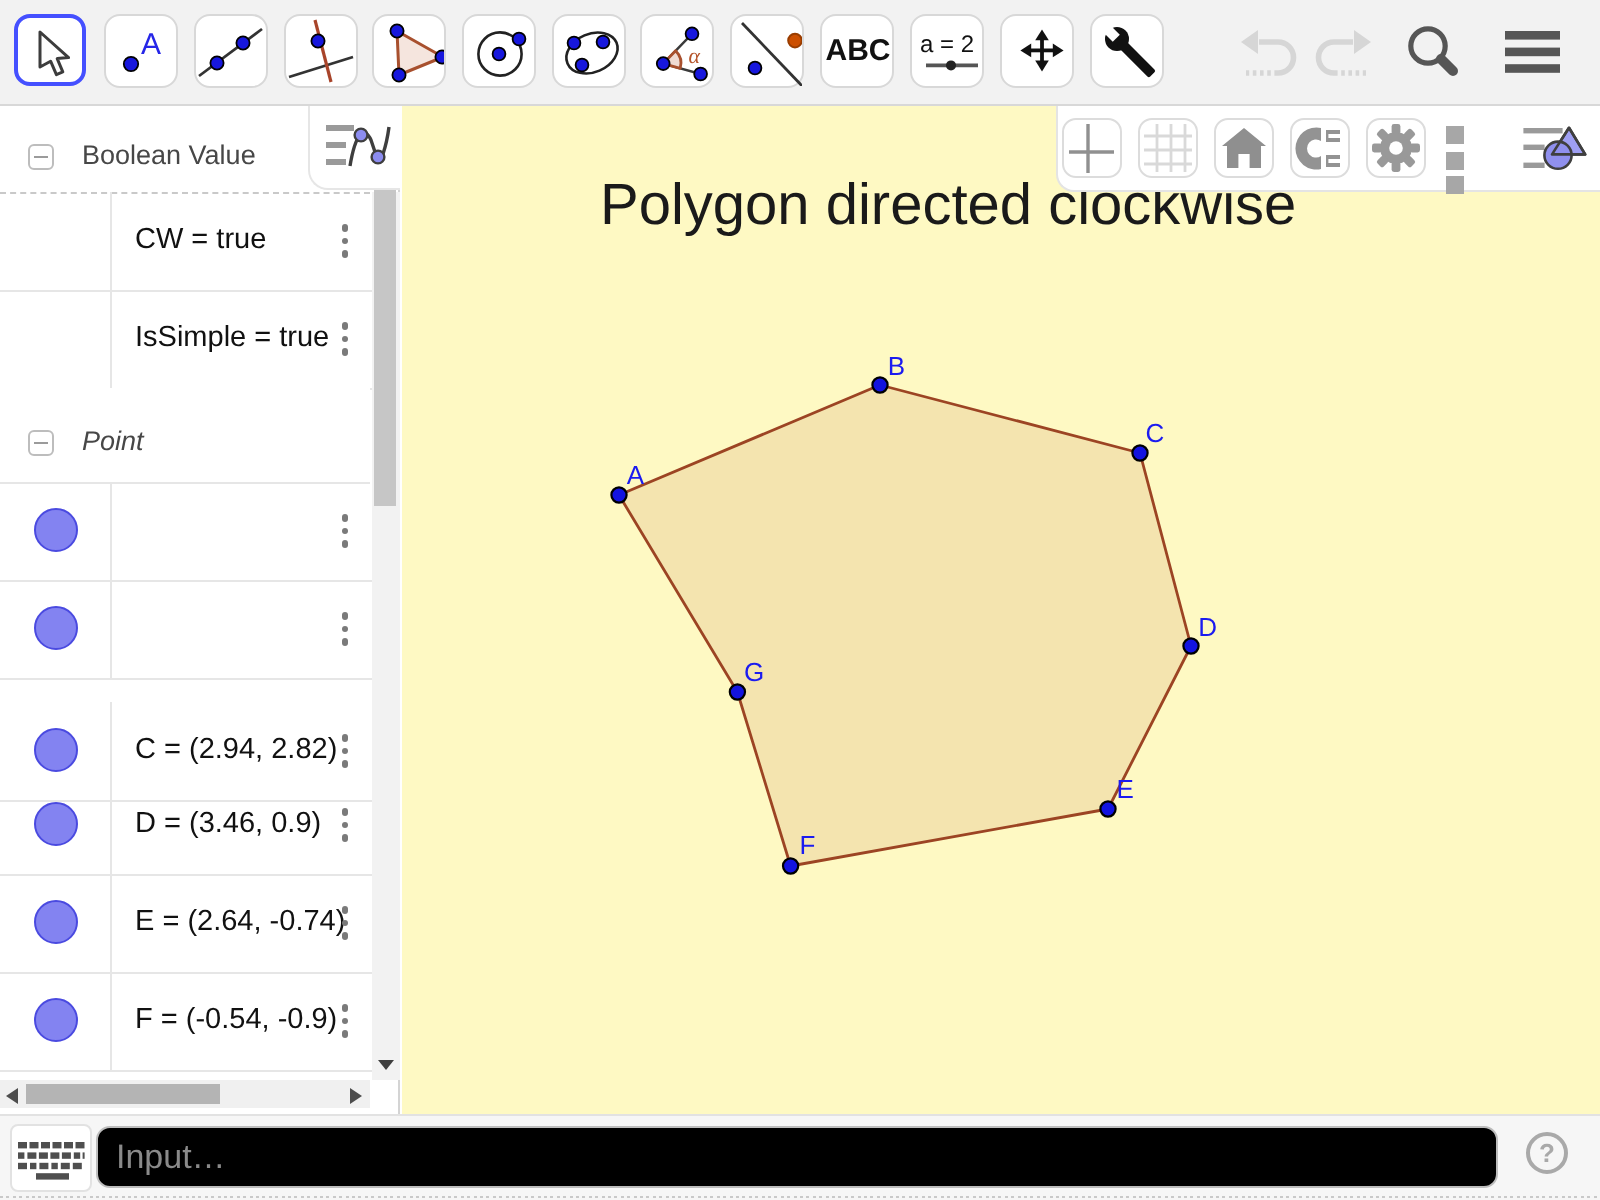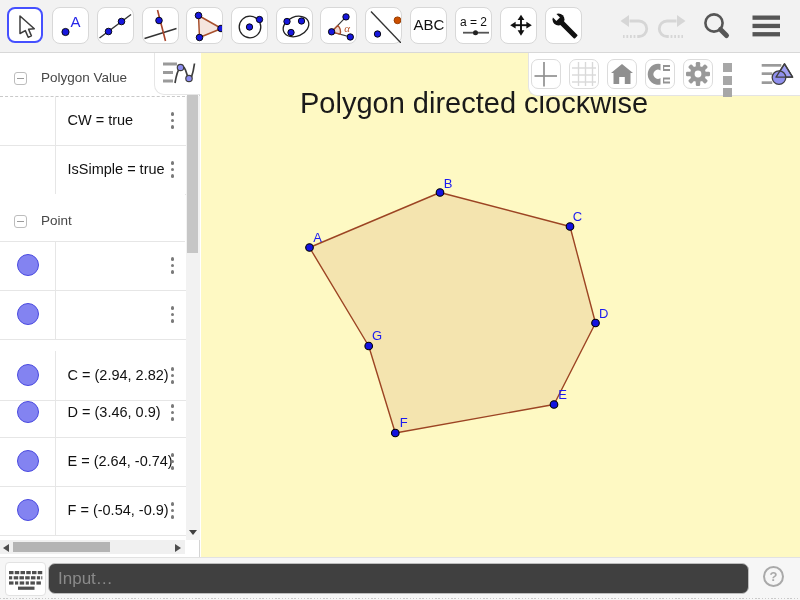--- a/index.html
+++ b/index.html
@@ -34,21 +34,21 @@
   
   #vtrack{position:absolute;left:185.5px;top:43px;width:14px;height:444px;background:#f2f2f2;}
   #vthumb{position:absolute;left:186.5px;top:40px;width:11px;height:160px;background:#c6c6c6;}
   #vdown{position:absolute;left:188.5px;top:476.5px;width:0;height:0;border-left:4px solid transparent;border-right:4px solid transparent;border-top:5px solid #3f3f3f;}
   #htrack{position:absolute;left:0;top:487px;width:185px;height:14px;background:#f0f0f0;}
   #hthumb{position:absolute;left:13px;top:489px;width:97px;height:10px;background:#b4b4b4;}
   .harr{position:absolute;top:491px;width:0;height:0;border-top:4.5px solid transparent;border-bottom:4.5px solid transparent;}
   
   #inputbar{left:0;top:557px;width:800px;height:43px;background:#f6f6f6;border-top:1px solid #e2e2e2;box-sizing:border-box;}
   #kbbtn{position:absolute;left:5px;top:4px;width:39px;height:32px;background:#fff;border:1px solid #e2e2e2;border-radius:4px;}
-  #ibox{position:absolute;left:48px;top:5px;width:699px;height:29px;background:#404040;border:1px solid #bdbdbd;border-radius:7px;}
+  #ibox{position:absolute;left:48px;top:5px;width:699px;height:29px;background:#000000;border:1px solid #bdbdbd;border-radius:7px;}
   #iph{position:absolute;left:9px;top:0;height:29px;line-height:29px;font-size:17px;color:#8a8a8a;}
   #help{position:absolute;left:763px;top:8px;width:17px;height:17px;border:2.2px solid #a9a9a9;border-radius:50%;color:#a9a9a9;font-size:13px;font-weight:bold;text-align:center;line-height:17px;}
 </style>
 </head>
 <body>
 <div id="root">
 
   <div id="gfx" class="abs">
     <div id="title">Polygon directed clockwise</div>
     <svg width="599" height="504" style="position:absolute;left:0;top:0">
@@ -190,21 +190,21 @@
           <text x="23.3" y="23.5" font-size="11" fill="#b5542a" font-family="Liberation Serif,serif" font-style="italic">α</text>
         </svg>
     </div>
     <div class="tbox" style="left:365px;">
       <svg width="35" height="35" viewBox="0 0 35 35">
           <line x1="5" y1="3.5" x2="36" y2="36" stroke="#333" stroke-width="1.4"></line>
           <circle cx="11.5" cy="26" r="3.2" fill="#1717dd" stroke="#000" stroke-width="0.9"></circle>
           <circle cx="31.5" cy="12.3" r="3.4" fill="#cc4f00" stroke="#993d00" stroke-width="1"></circle>
         </svg>
     </div>
-    <div class="tbox" style="left:410px;">
+    <div class="tbox" style="left:410px;font-weight:bold;">
       <svg width="35" height="35" viewBox="0 0 35 35">
           <text x="18" y="22" font-size="15" fill="#111" text-anchor="middle" font-family="Liberation Sans,sans-serif">ABC</text>
         </svg>
     </div>
     <div class="tbox" style="left:455px;">
       <svg width="35" height="35" viewBox="0 0 35 35">
           <text x="17.5" y="18" font-size="12" fill="#111" text-anchor="middle" font-family="Liberation Sans,sans-serif">a = 2</text>
           <line x1="7" y1="24.7" x2="33" y2="24.7" stroke="#555" stroke-width="1.8"></line>
           <circle cx="19.5" cy="24.7" r="2.5" fill="#222"></circle>
         </svg>
@@ -251,21 +251,21 @@
           <rect x="6.5" y="9.5" width="27.5" height="4.3"></rect>
           <rect x="6.5" y="17.8" width="27.5" height="4.3"></rect>
           <rect x="6.5" y="26.1" width="27.5" height="4.3"></rect>
         </g>
     </svg>
   </div>
 
   <div id="apanel" class="abs">
     <div class="sechead" style="top:0;height:43px;border-bottom:1px dashed #c9c9c9;">
       <div class="minusbox" style="top:19px;"></div>
-      <div class="seclabel" style="top:17px;">Polygon Value</div>
+      <div class="seclabel" style="top:17px;">Boolean Value</div>
     </div>
     <div class="row" style="top:92px;">
         <div class="cell1"></div>
       <div class="rowtext">IsSimple = true</div>
       <div class="kebab">
           <i></i>
           <i></i>
           <i></i>
         </div>
       </div>
@@ -273,21 +273,21 @@
         <div class="cell1"></div>
       <div class="rowtext">CW = true</div>
       <div class="kebab">
           <i></i>
           <i></i>
           <i></i>
         </div>
       </div>
     <div class="sechead" style="top:141px;height:47px;border-bottom:1px solid #e6e6e6;">
       <div class="minusbox" style="top:21px;"></div>
-      <div class="seclabel" style="top:19px;">Point</div>
+      <div class="seclabel" style="top:19px;font-style:italic;">Point</div>
     </div>
     <div class="row" style="top:188px;">
         <div class="cell1">
           <div class="pcirc"></div>
         </div>
       <div class="kebab">
           <i></i>
           <i></i>
           <i></i>
         </div>

